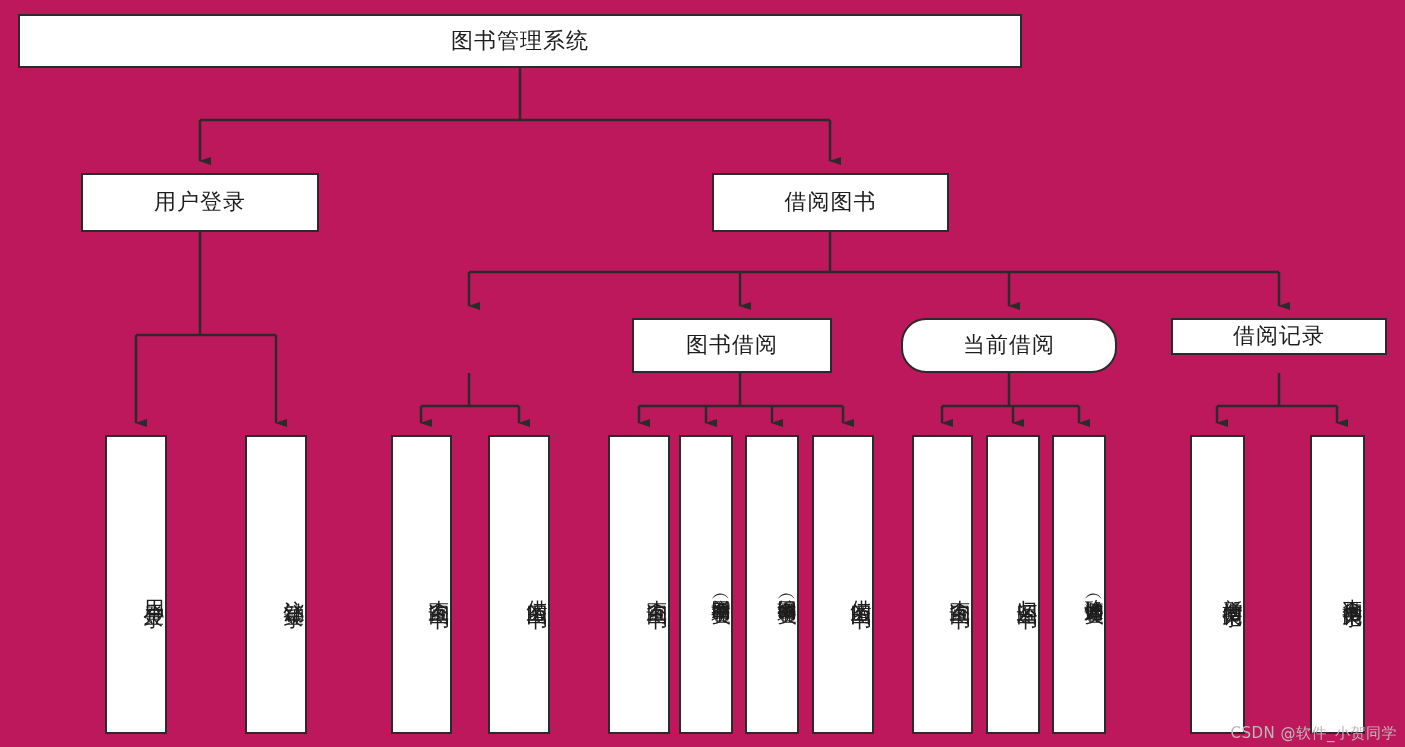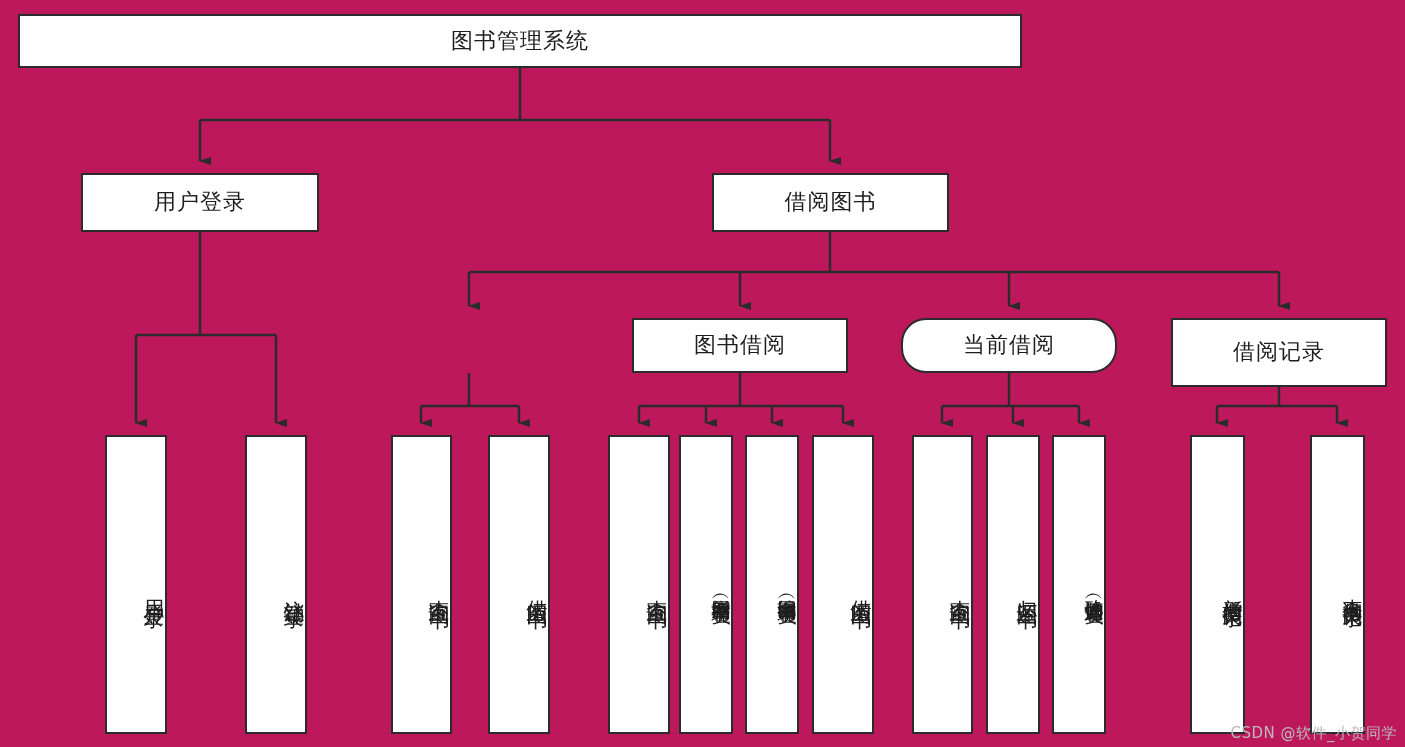--- a/index.html
+++ b/index.html
@@ -123,27 +123,27 @@
     <span>图书管理系统</span>
   </div>
 
   <div class="node horiz" style="left:81px; top:173px; width:238px; height:59px;">
     <span>用户登录</span>
   </div>
   <div class="node horiz" style="left:712px; top:173px; width:237px; height:59px;">
     <span>借阅图书</span>
   </div>
 
-  <div class="node horiz" style="left:632px; top:318px; width:216px; height:55px;">
+  <div class="node horiz" style="left:632px; top:318px; width:200px; height:55px;">
     <span>图书借阅</span>
   </div>
   <div class="node horiz" style="left:901px; top:318px; width:216px; height:55px;border-radius:25px;">
     <span>当前借阅</span>
   </div>
-  <div class="node horiz" style="left:1171px; top:318px; width:216px; height:69px;">
+  <div class="node horiz" style="left:1171px; top:318px; width:216px; height:37px;">
     <span>借阅记录</span>
   </div>
 
   <div class="node vert" style="left:105px; top:435px; width:62px; height:299px;">
     <span class="vtext">用户登录</span>
   </div>
   <div class="node vert" style="left:245px; top:435px; width:62px; height:299px;">
     <span class="vtext">注销登录</span>
   </div>
 

